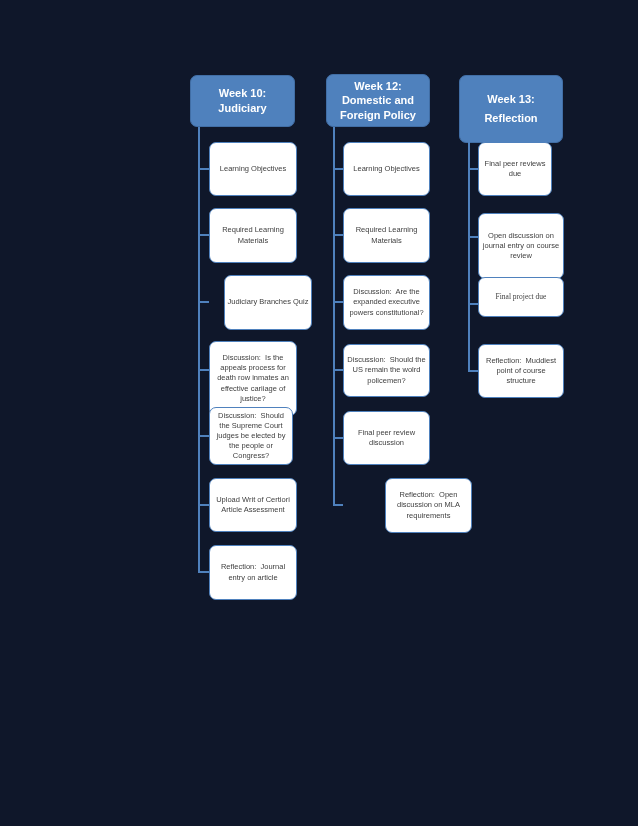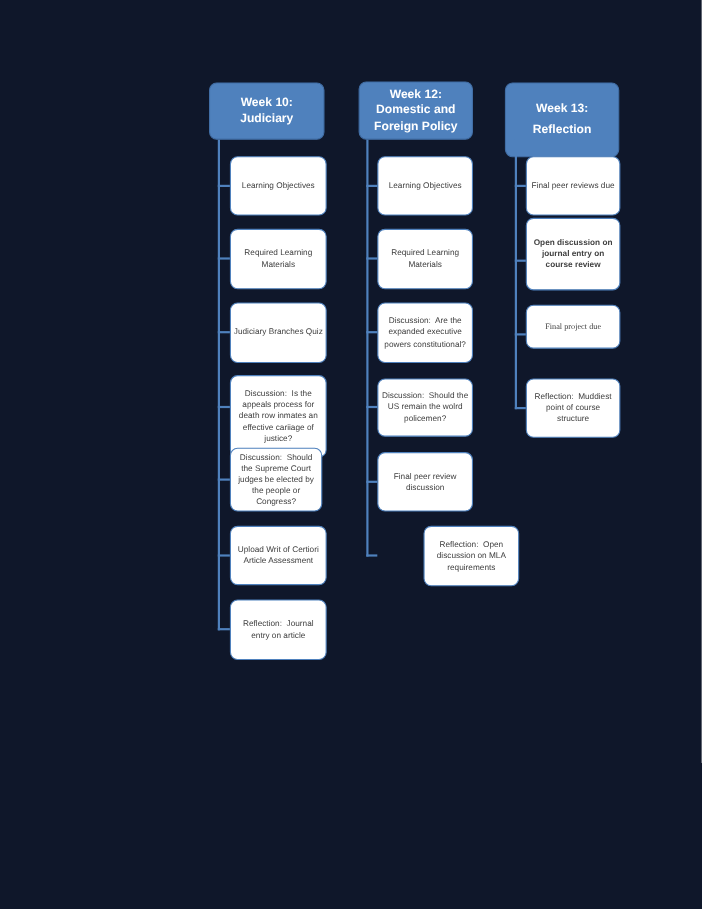--- a/index.html
+++ b/index.html
@@ -65,21 +65,21 @@
     <div class="hdr" style="left:190px; top:75px; width:105px; height:52px;">Week 10: Judiciary</div>
     <div class="spine" style="left:198px; top:127px; height:446px;"></div>
 
     <div class="stub" style="left:198px; top:168px; width:11px;"></div>
     <div class="itm" style="left:209px; top:142px; width:88px; height:54px;">Learning Objectives</div>
 
     <div class="stub" style="left:198px; top:234px; width:11px;"></div>
     <div class="itm" style="left:209px; top:208px; width:88px; height:55px;">Required Learning Materials</div>
 
     <div class="stub" style="left:198px; top:301px; width:11px;"></div>
-    <div class="itm" style="left:209px; top:275px; width:88px; height:55px;">Judiciary Branches Quiz</div>
+    <div class="itm" style="left:224px; top:275px; width:88px; height:55px;">Judiciary Branches Quiz</div>
 
     <div class="stub" style="left:198px; top:369px; width:11px;"></div>
     <div class="itm" style="left:209px; top:341px; width:88px; height:75px;">Discussion:  Is the appeals process for death row inmates an effective cariiage of justice?</div>
 
     <div class="stub" style="left:198px; top:435px; width:11px;"></div>
     <div class="itm" style="left:209px; top:407px; width:84px; height:58px;">Discussion:  Should the Supreme Court judges be elected by the people or Congress?</div>
 
     <div class="stub" style="left:198px; top:504px; width:11px;"></div>
     <div class="itm" style="left:209px; top:478px; width:88px; height:54px;">Upload Writ of Certiori Article Assessment</div>
 
@@ -108,24 +108,24 @@
 
     <div class="stub" style="left:333px; top:504px; width:10px;"></div>
     <div class="itm" style="left:343px; top:478px; width:87px; height:55px;margin-left:42px;">Reflection:  Open discussion on MLA requirements</div>
   </section>
 
   <section>
     <div class="hdr hdr--spaced" style="left:459px; top:75px; width:104px; height:68px;">Week 13: Reflection</div>
     <div class="spine" style="left:468px; top:127px; height:245px;"></div>
 
     <div class="stub" style="left:468px; top:168px; width:10px;"></div>
-    <div class="itm" style="left:478px; top:142px; width:86px; height:54px;">Final peer reviews due</div>
+    <div class="itm" style="left:478px; top:142px; width:74px; height:54px;">Final peer reviews due</div>
 
     <div class="stub" style="left:468px; top:236px; width:10px;"></div>
-    <div class="itm" style="left:478px; top:198px; width:86px; height:66px;font-weight:bold;">Open discussion on journal entry on course review</div>
+    <div class="itm" style="left:478px; top:213px; width:86px; height:66px;">Open discussion on journal entry on course review</div>
 
     <div class="stub" style="left:468px; top:303px; width:10px;"></div>
     <div class="itm" style="left:478px; top:277px; width:86px; height:40px;font-family:Liberation Serif, serif;">Final project due</div>
 
     <div class="stub" style="left:468px; top:370px; width:10px;"></div>
     <div class="itm" style="left:478px; top:344px; width:86px; height:54px;">Reflection:  Muddiest point of course structure</div>
   </section>
 
 </div>
 

